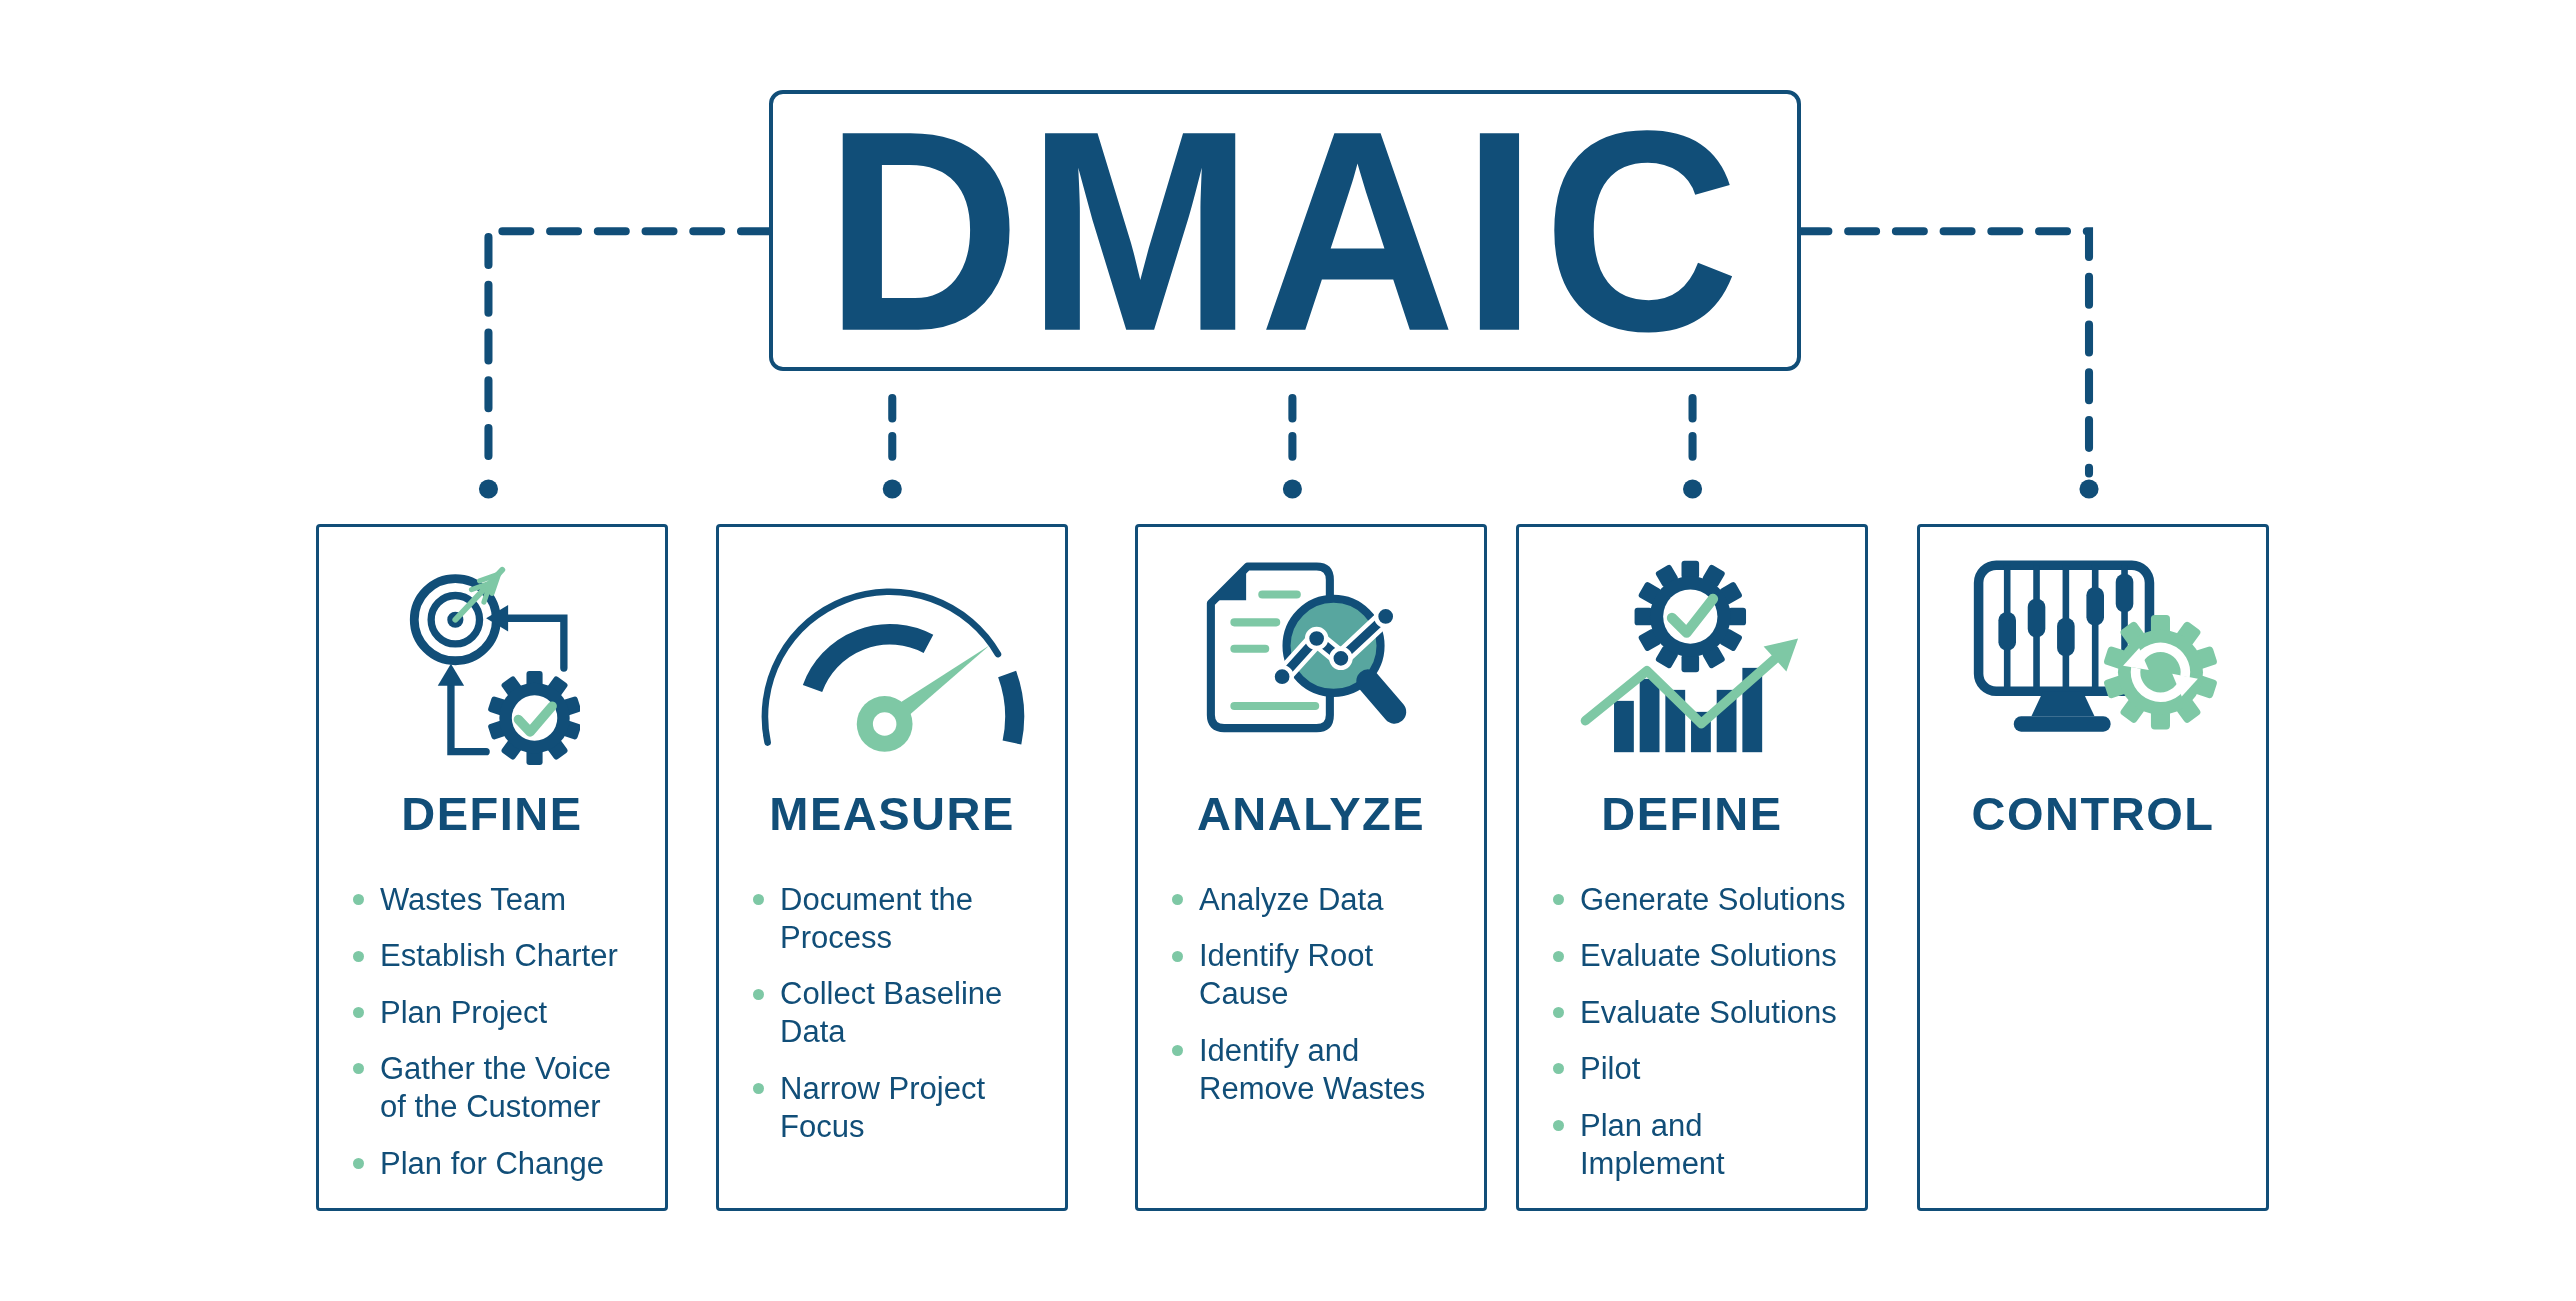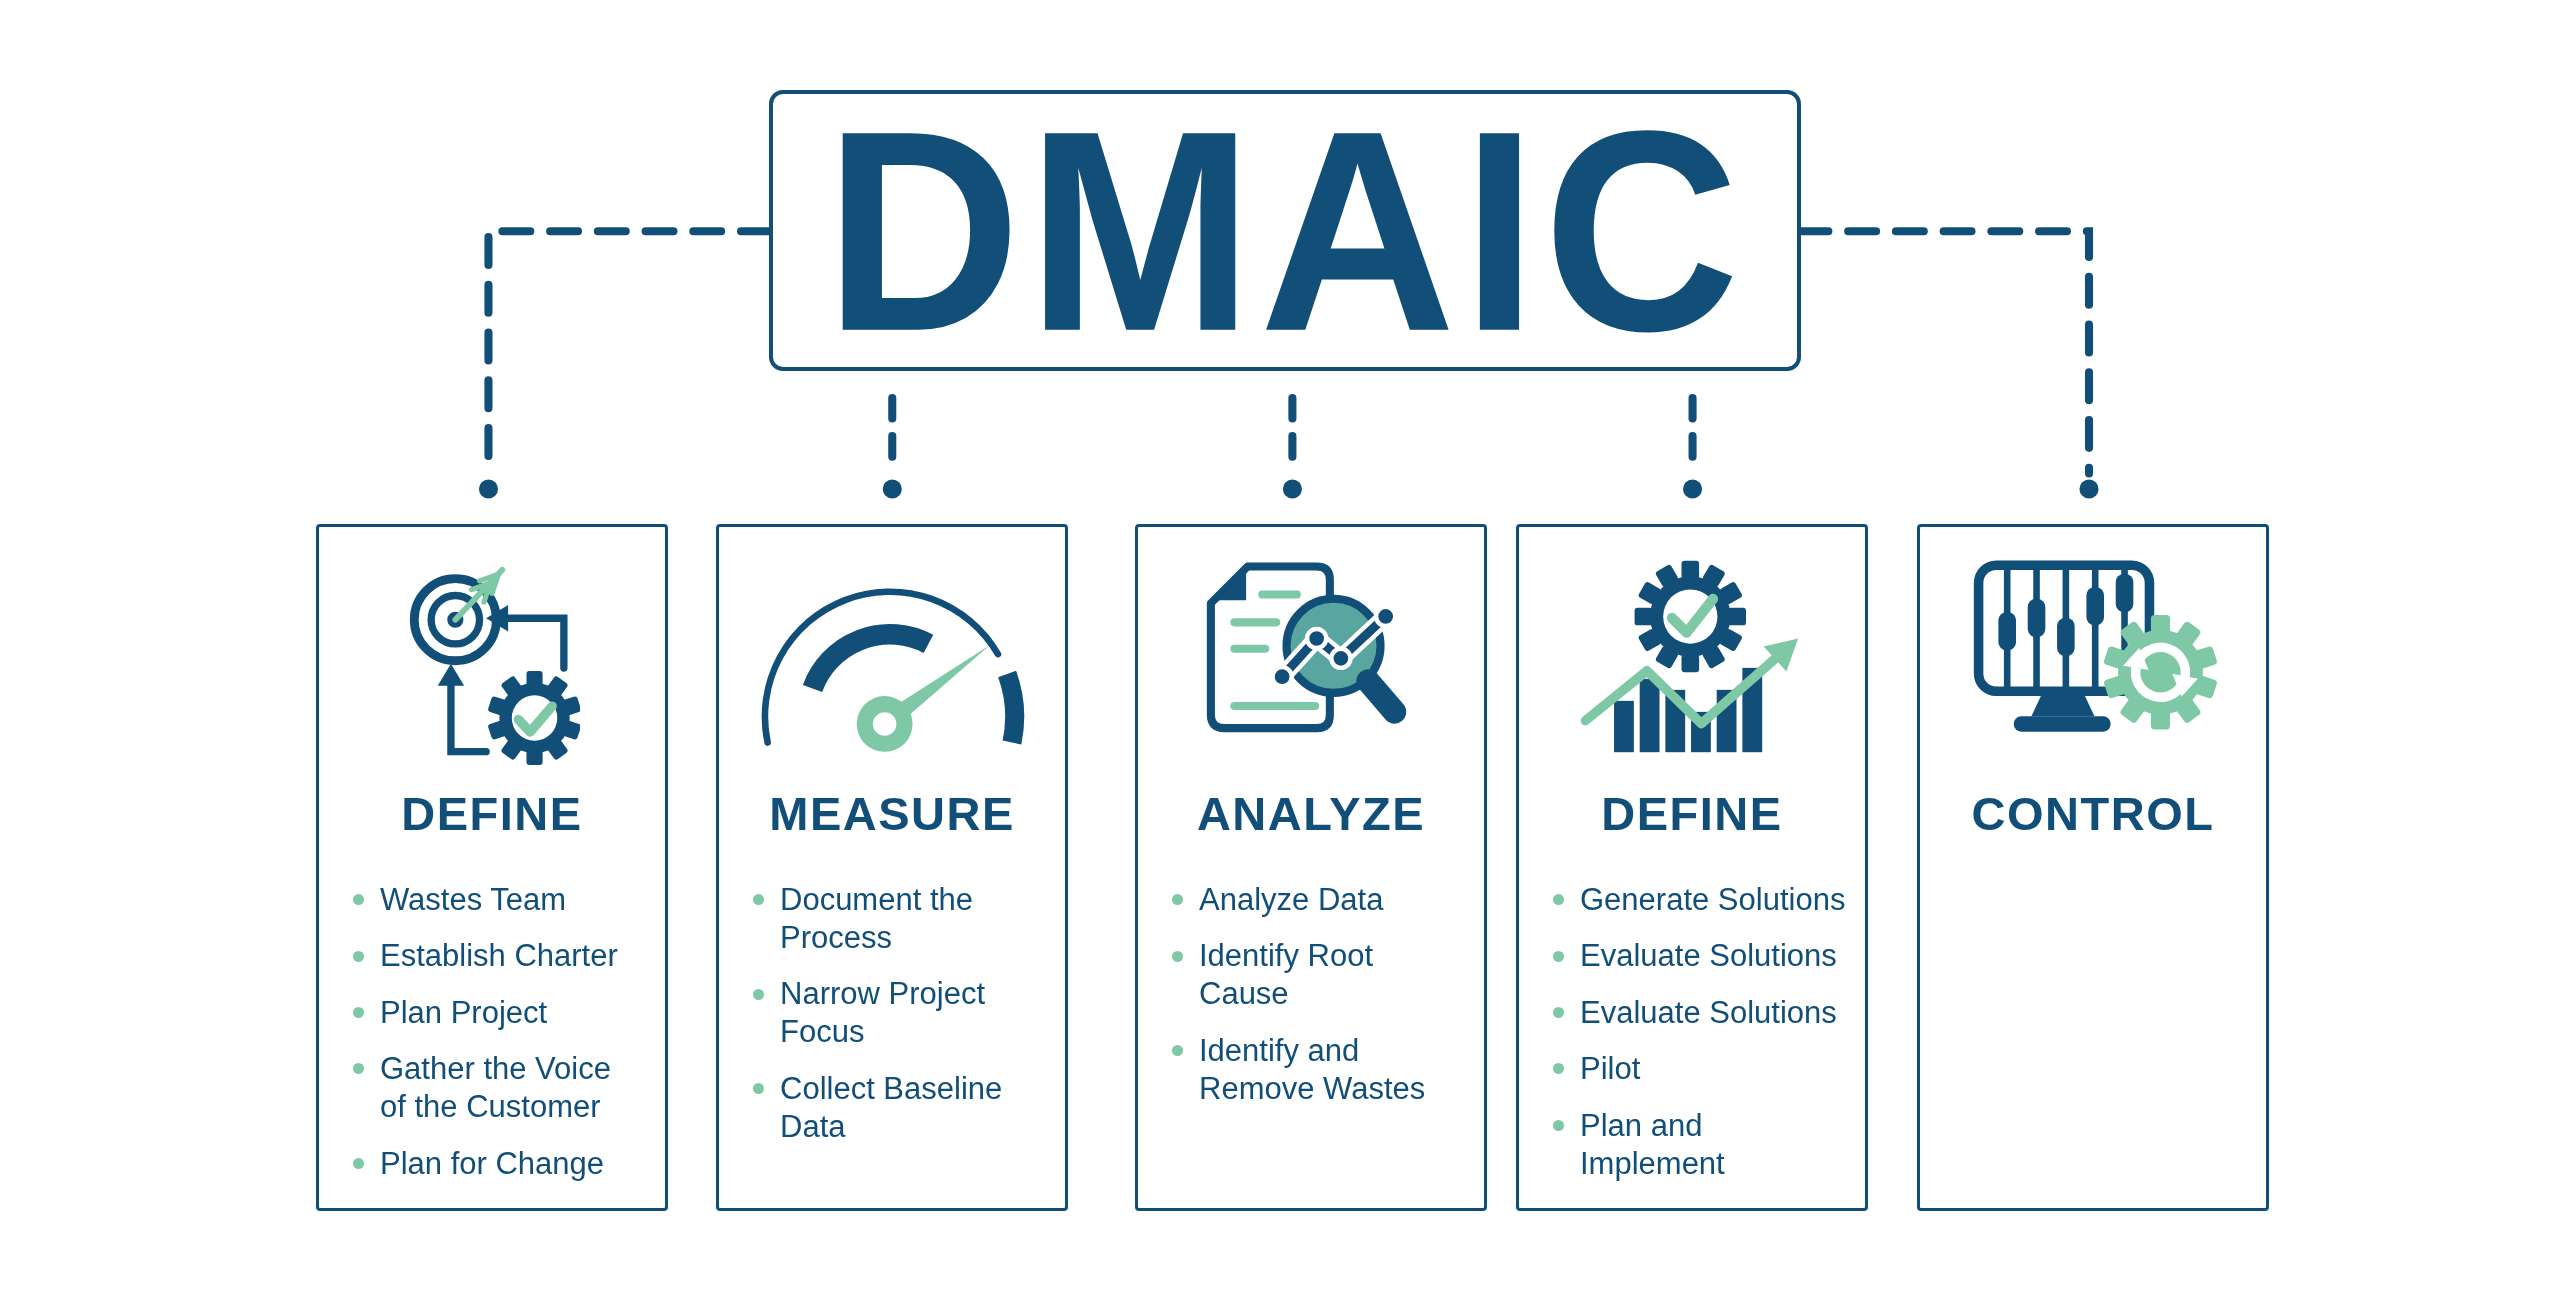--- a/index.html
+++ b/index.html
@@ -129,27 +129,27 @@
     </div>
     <h2 class="card-title">MEASURE</h2>
     <ul class="items">
       <li>
           <span class="dot"></span>
           <span class="item-text">Document the
 Process</span>
         </li>
       <li>
           <span class="dot"></span>
+          <span class="item-text">Collect Baseline
+Data</span>
+        </li>
+      <li>
+          <span class="dot"></span>
           <span class="item-text">Narrow Project
 Focus</span>
-        </li>
-      <li>
-          <span class="dot"></span>
-          <span class="item-text">Collect Baseline
-Data</span>
         </li>
     </ul>
   </div>
 
   <div class="card" style="left:1135px">
     <div class="icon-wrap">
       <svg width="213" height="206" viewBox="0 0 290 280" fill="none">
         <path d="M 58 10 H 152 Q 170 10 170 28 V 212 Q 170 230 152 230 H 26 Q 8 230 8 212 V 60 Z" fill="#FFFFFF" stroke="var(--dark-blue)" stroke-width="11" stroke-linejoin="round"></path>
         <polygon points="56,12 56,56 12,56" fill="var(--dark-blue)"></polygon>
         <path d="M 78 48 H 125 M 40 86 H 97 M 40 122 H 82 M 40 200 H 150" stroke="var(--green)" stroke-width="11" stroke-linecap="round"></path>

